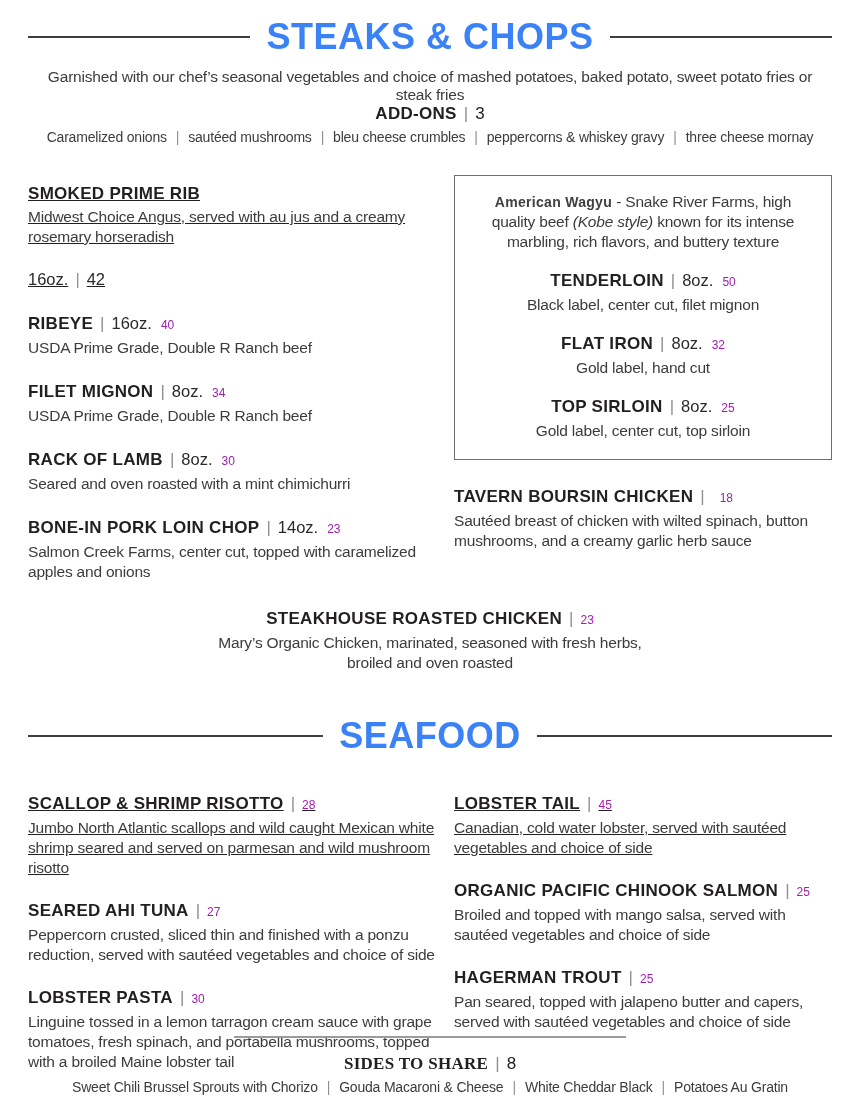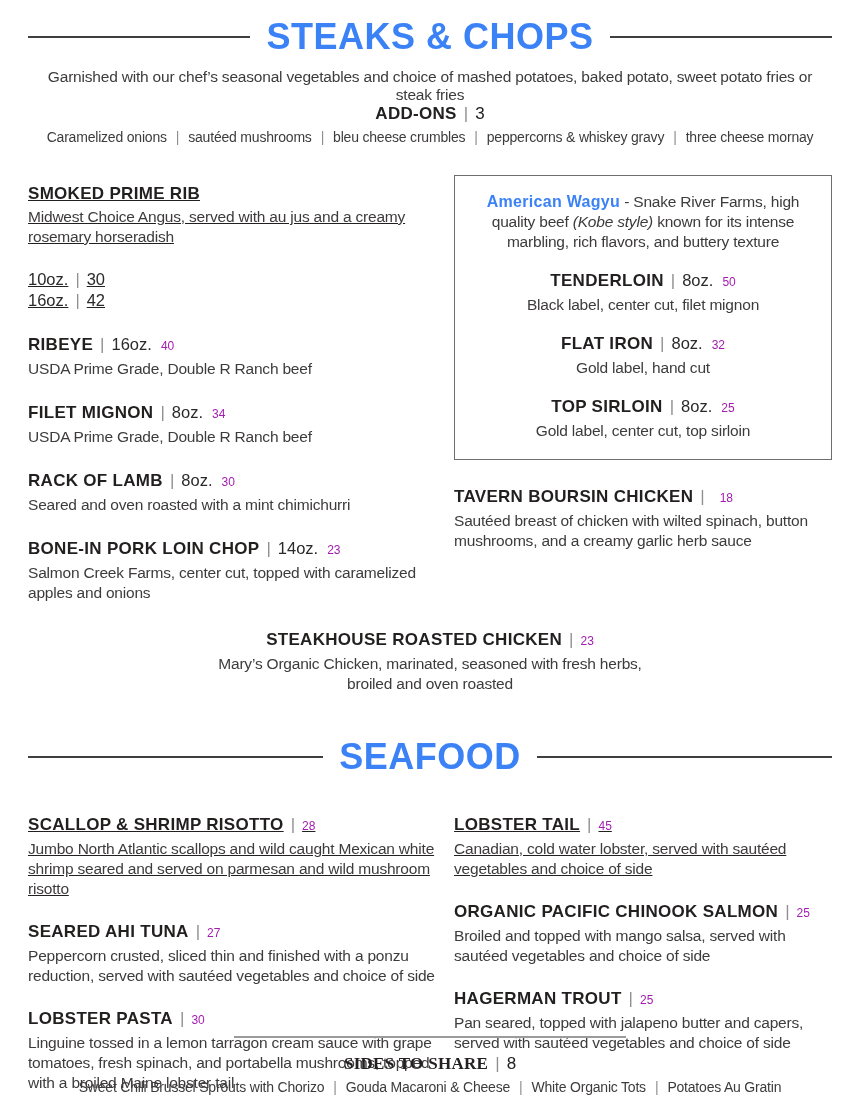--- a/index.html
+++ b/index.html
@@ -47,21 +47,21 @@
     letter-spacing: -0.2px; margin-top: 2px;
   }
   .size-lines { margin-top: 22px; font-size: 16.5px; line-height: 21px; color: #2b292a; }
 
   
   .wagyu-box {
     margin-top: 8px; border: 1px solid #6e6e6e;
     padding: 16px 18px 18px 18px; text-align: center;
   }
   .wagyu-intro { font-size: 15.5px; line-height: 20px; color: #3d3b3c; letter-spacing: -0.2px; }
-  .wagyu-title { font-size: 16px; font-weight: 700; letter-spacing: 0.3px; color: #3b82f6; }
+  .wagyu-title { font-size: 14px; font-weight: 700; letter-spacing: 0.3px; color: #404040; }
   .kobe { font-style: italic; }
   .wagyu-box .item { margin-top: 17px; }
 
   .centered-item { margin-top: 26px; text-align: center; }
   .centered-item .item-desc { max-width: 470px; margin-left: auto; margin-right: auto; }
 
   .seafood-header { margin-top: 42px; }
   .seafood-cols { margin-top: 20px; }
 
   
@@ -88,21 +88,20 @@
   </div>
   <div class="opt-row center"><span class="opt">Caramelized onions</span><span class="bar">|</span><span class="opt">sautéed mushrooms</span><span class="bar">|</span><span class="opt">bleu cheese crumbles</span><span class="bar">|</span><span class="opt">peppercorns &amp; whiskey gravy</span><span class="bar">|</span><span class="opt">three cheese mornay</span></div>
 
   <div class="cols">
     <div class="col-left">
 
       <div class="item">
         <div class="item-head"><span class="item-name">SMOKED PRIME RIB</span></div>
         <div class="item-desc">Midwest Choice Angus, served with au jus and a creamy rosemary horseradish</div>
         <div class="size-lines">
-          <div><span>10oz.</span><span class="bar">|</span><span>30</span></div>
           <div><span>16oz.</span><span class="bar">|</span><span>42</span></div>
         </div>
       </div>
 
       <div class="item">
         <div class="item-head"><span class="item-name">RIBEYE</span><span class="bar">|</span><span class="item-size">16oz.</span><span class="item-price">40</span></div>
         <div class="item-desc">USDA Prime Grade, Double R Ranch beef</div>
       </div>
 
       <div class="item">
@@ -203,14 +202,14 @@
     </div>
   </div>
 
 </div>
 
 <div class="footer">
   <div class="footer-rule"></div>
   <div class="footer-head">
     <span class="lbl">SIDES TO SHARE</span><span class="bar">|</span><span>8</span>
   </div>
-  <div class="opt-row"><span class="opt">Sweet Chili Brussel Sprouts with Chorizo</span><span class="bar">|</span><span class="opt">Gouda Macaroni &amp; Cheese</span><span class="bar">|</span><span class="opt">White Organic Tots</span><span class="bar">|</span><span class="opt">Potatoes Au Gratin</span></div>
+  <div class="opt-row"><span class="opt">Sweet Chili Brussel Sprouts with Chorizo</span><span class="bar">|</span><span class="opt">Gouda Macaroni &amp; Cheese</span><span class="bar">|</span><span class="opt">White Cheddar Black</span><span class="bar">|</span><span class="opt">Potatoes Au Gratin</span></div>
 </div>
 
 </body></html>

